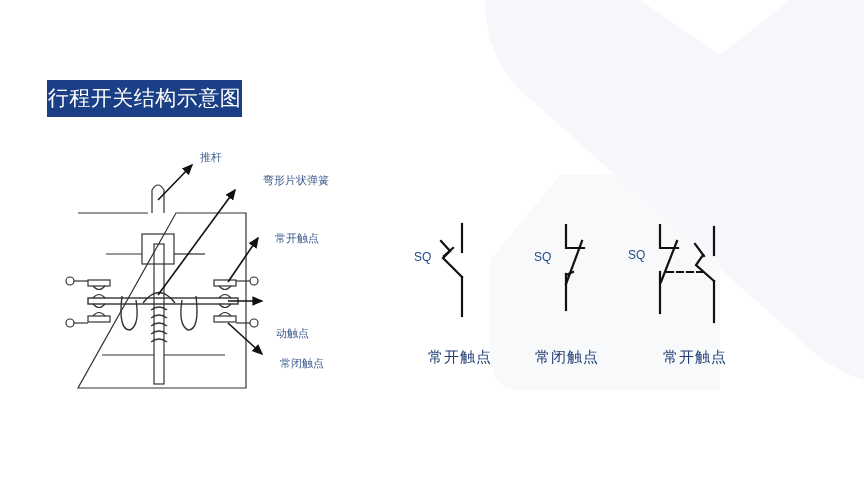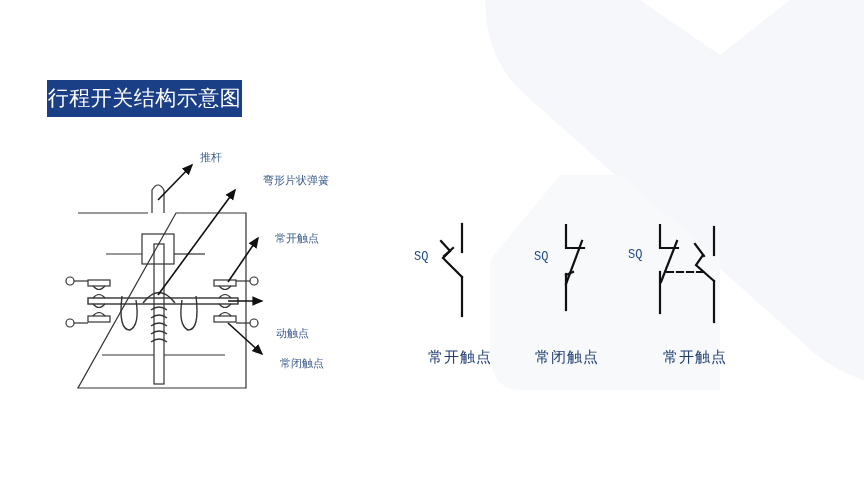--- a/index.html
+++ b/index.html
@@ -15,21 +15,21 @@
       font-family: "DejaVu Sans", "Liberation Sans", sans-serif;
       font-size: 21px; line-height: 37px; text-align: center; letter-spacing: 0.5px;
     }
     .diagram { position: absolute; left: 0; top: 0; width: 864px; height: 486px; }
     .lbl {
       position: absolute; color: #3a5a8c; font-size: 11px; white-space: nowrap;
       font-family: Liberation Serif, serif;
     }
     .sq {
       position: absolute; color: #1f4a86; font-size: 12px;
-      font-family: Liberation Mono, monospace;
+      font-family: Liberation Sans, sans-serif;
     }
     .cap {
       position: absolute; color: #1f3d73; font-size: 15px; letter-spacing: 1px; white-space: nowrap;
       font-family: "DejaVu Serif", "Liberation Serif", serif;
     }
   </style>
 </head>
 <body>
 
 <svg class="bg" viewBox="0 0 864 486">

